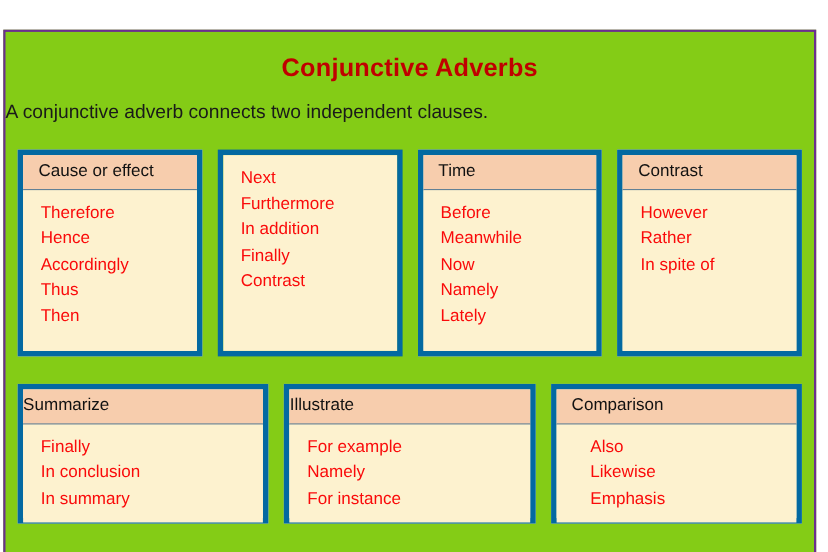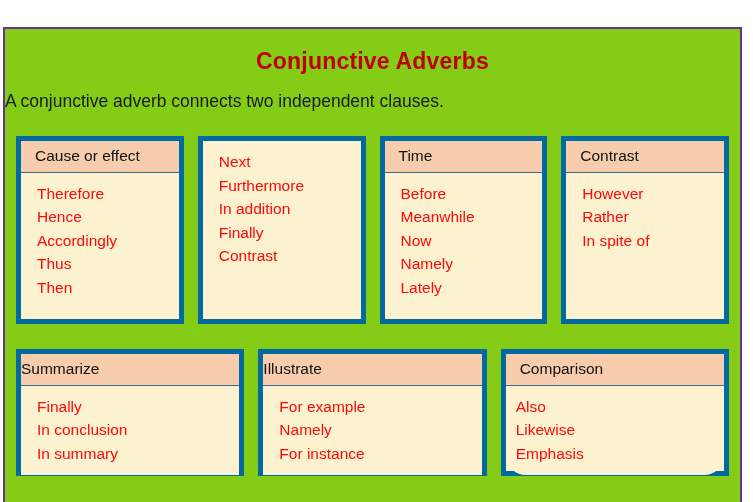--- a/index.html
+++ b/index.html
@@ -67,21 +67,21 @@
     line-height: 1.15;
   }
   .card-header.align-left   { text-align: left;   padding-left: 14px; }
   .card-header.align-center { }
   .card-body {
     background: #fdf2cf;
     padding: 9px 8px 10px 16px;
     box-sizing: border-box;
     flex: 1 1 auto;
   }
-  .card-body.indent-more { padding-left: 10px; border-radius: 20px; }
+  .card-body.indent-more { padding-left: 31px; }
   .term {
     color: #fa0a0a;
     font-size: 15.5px;
     line-height: 1.52;
     white-space: nowrap;
   }
   #row-1 .card { height: 188px; }
   #row-2 .card { height: 127px; }
 </style>
 </head>

